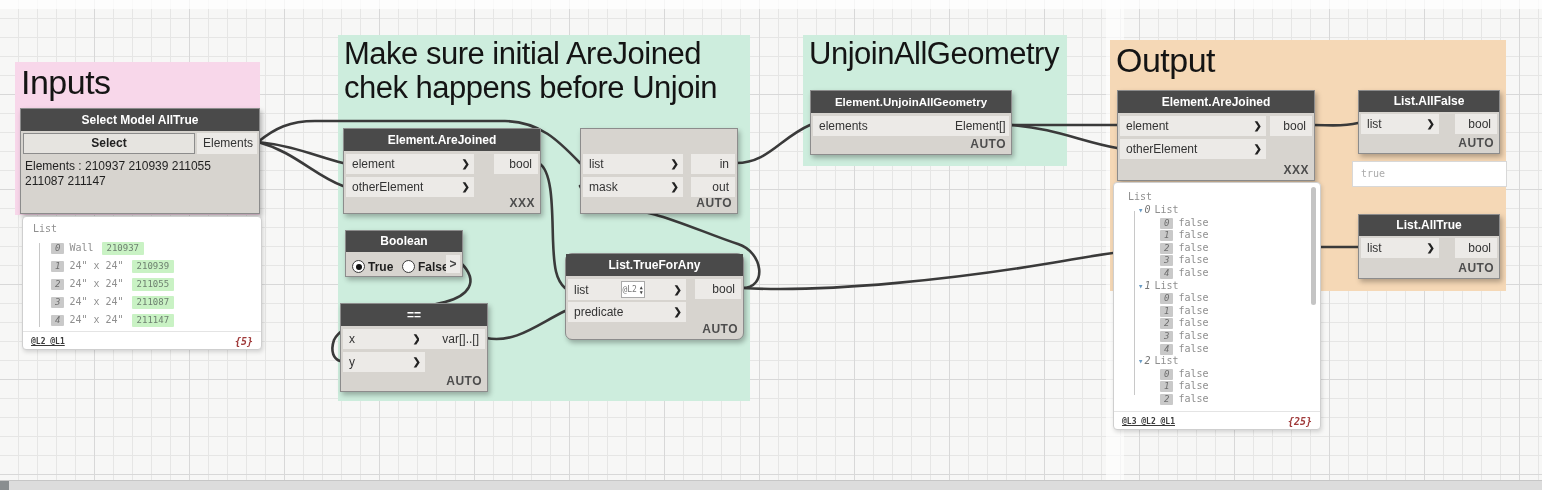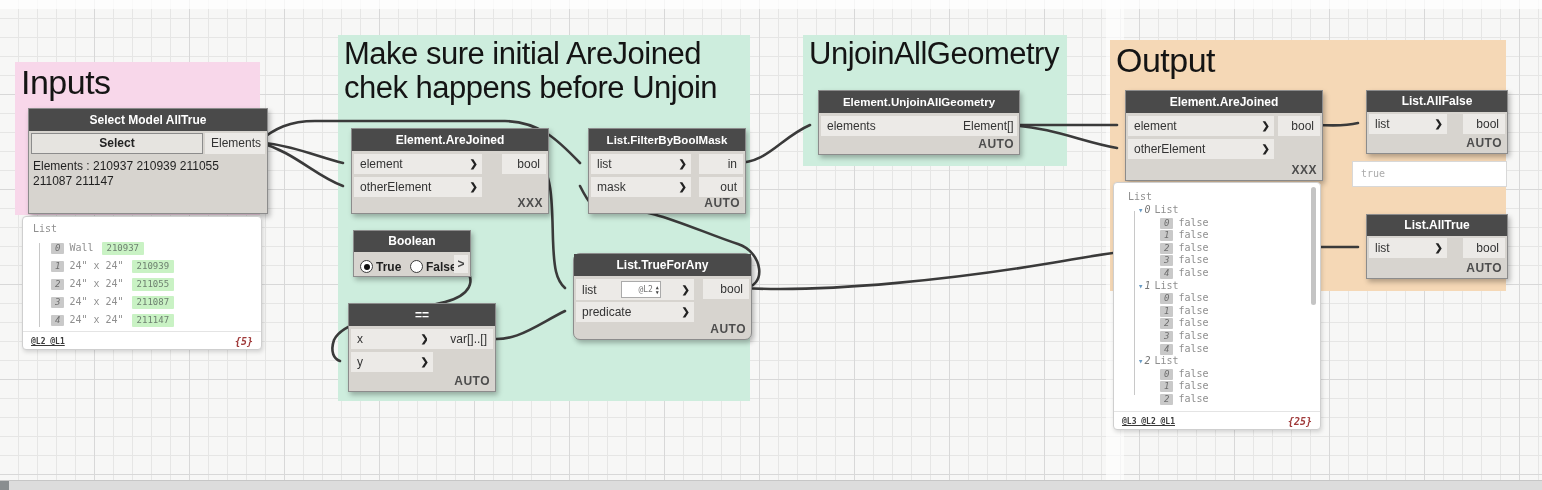--- a/index.html
+++ b/index.html
@@ -7,21 +7,21 @@
     font-family:"Liberation Sans",sans-serif;
     background-color:#F7F7F6;
     background-image:
       repeating-linear-gradient(to right, transparent 0 94px, #D8D8D8 94px 95px),
       repeating-linear-gradient(to bottom, transparent 0 94px, #D8D8D8 94px 95px),
       repeating-linear-gradient(to right, transparent 0 18px, #E6E6E5 18px 19px),
       repeating-linear-gradient(to bottom, transparent 0 18px, #E6E6E5 18px 19px);}
   .band{position:absolute;background:rgba(255,255,255,.75);}
   .group{position:absolute;}
   .gtitle{font-size:31px;color:#141414;line-height:1.1;padding:2px 0 0 6px;letter-spacing:-.5px;}
-  .node{position:absolute;background:#D7D4CF;border:1px solid #8C8C8C;box-shadow:2px 3px 5px rgba(0,0,0,.28);margin-left:8px;}
+  .node{position:absolute;background:#D7D4CF;border:1px solid #8C8C8C;box-shadow:2px 3px 5px rgba(0,0,0,.28);}
   .nh{position:absolute;left:0;top:0;right:0;height:22px;background:#4A4A4A;color:#FFF;
       font-size:12px;font-weight:bold;text-align:center;line-height:22px;}
   .nh.sm{font-size:11.5px;}
   .ip,.op{position:absolute;background:#ECEAE7;color:#333;font-size:12px;line-height:20px;}
   .ip{padding:0 4px 0 6px;display:flex;justify-content:space-between;align-items:center;}
   .op{text-align:right;padding:0 6px;}
   .chev{font-size:10px;font-weight:bold;color:#222;}
   .lace{position:absolute;right:5px;bottom:3px;font-size:12px;font-weight:bold;color:#4d4d4d;letter-spacing:.5px;text-align:center;}
   .btn{position:absolute;background:#E6E4E0;border:1px solid #8C8C8C;font-size:12px;font-weight:bold;
        color:#222;text-align:center;line-height:19px;}
@@ -40,21 +40,21 @@
         line-height:11px;padding:0 4px;border-radius:1px;margin-right:5px;}
   .chip.green{background:#C9F2C4;color:#6E8070;font-style:normal;margin-left:8px;padding:1px 5px;}
   .guide{position:absolute;width:1px;background:#C8C8C8;}
   .lrow{line-height:18px;white-space:nowrap;}
   .orow{line-height:12.6px;white-space:nowrap;}
   .lvl1{padding-left:24px;}
   .lvl2{padding-left:46px;}
   .tri{color:#6A9BC3;font-size:9px;margin-right:1px;}
   .gidx{font-style:italic;color:#777;margin-right:4px;}
   .spin{display:inline-flex;align-items:center;background:#FFF;border:1px solid #AAA;height:15px;
-        font-family:"DejaVu Sans Mono",monospace;font-size:8px;color:#777;padding:0 1px 0 16px;margin-left:4px;}
+        font-family:"DejaVu Sans Mono",monospace;font-size:8px;color:#777;padding:0 1px 0 0;margin-left:4px;}
   .spinarrows{display:inline-flex;flex-direction:column;margin-left:3px;font-size:5px;line-height:5px;color:#444;}
   .truebox{position:absolute;background:#FFF;border:1px solid #D8D8D8;font-family:"DejaVu Sans Mono",monospace;
            font-size:10px;color:#ABABAB;line-height:24px;padding-left:8px;}
   .scroll{position:absolute;background:#C4C4C4;border-radius:3px;}
   svg.wires{position:absolute;left:0;top:0;}
   svg.wires path{stroke:#3A3A3A;stroke-width:2.6;fill:none;stroke-linecap:round;}
   .hbar{position:absolute;left:0;right:0;bottom:0;height:9px;background:#DCDCDC;border-top:1px solid #C6C6C6;}
   .hbar-cap{position:absolute;left:0;bottom:0;width:9px;height:9px;background:#8A8E90;}
 </style>
 </head>
@@ -133,21 +133,20 @@
       </div>
     <div class="ip" style="left:2px;top:48px;width:72px;height:20px;">
       <span>y</span>
         <span class="chev">❯</span>
       </div>
     <div class="op" style="right:2px;top:25px;width:54px;height:20px;">var[]..[]</div>
     <div class="lace">AUTO</div>
   </div>
 
   <div class="node" style="left:580px;top:128px;width:156px;height:84px;">
-    <div class="nh sm">List.FilterByBoolMask</div>
     <div class="ip" style="left:2px;top:25px;width:90px;height:20px;">
       <span>list</span>
         <span class="chev">❯</span>
       </div>
     <div class="ip" style="left:2px;top:48px;width:90px;height:20px;">
       <span>mask</span>
         <span class="chev">❯</span>
       </div>
     <div class="op" style="right:2px;top:25px;width:32px;height:20px;">in</div>
     <div class="op" style="right:2px;top:48px;width:32px;height:20px;">out</div>

